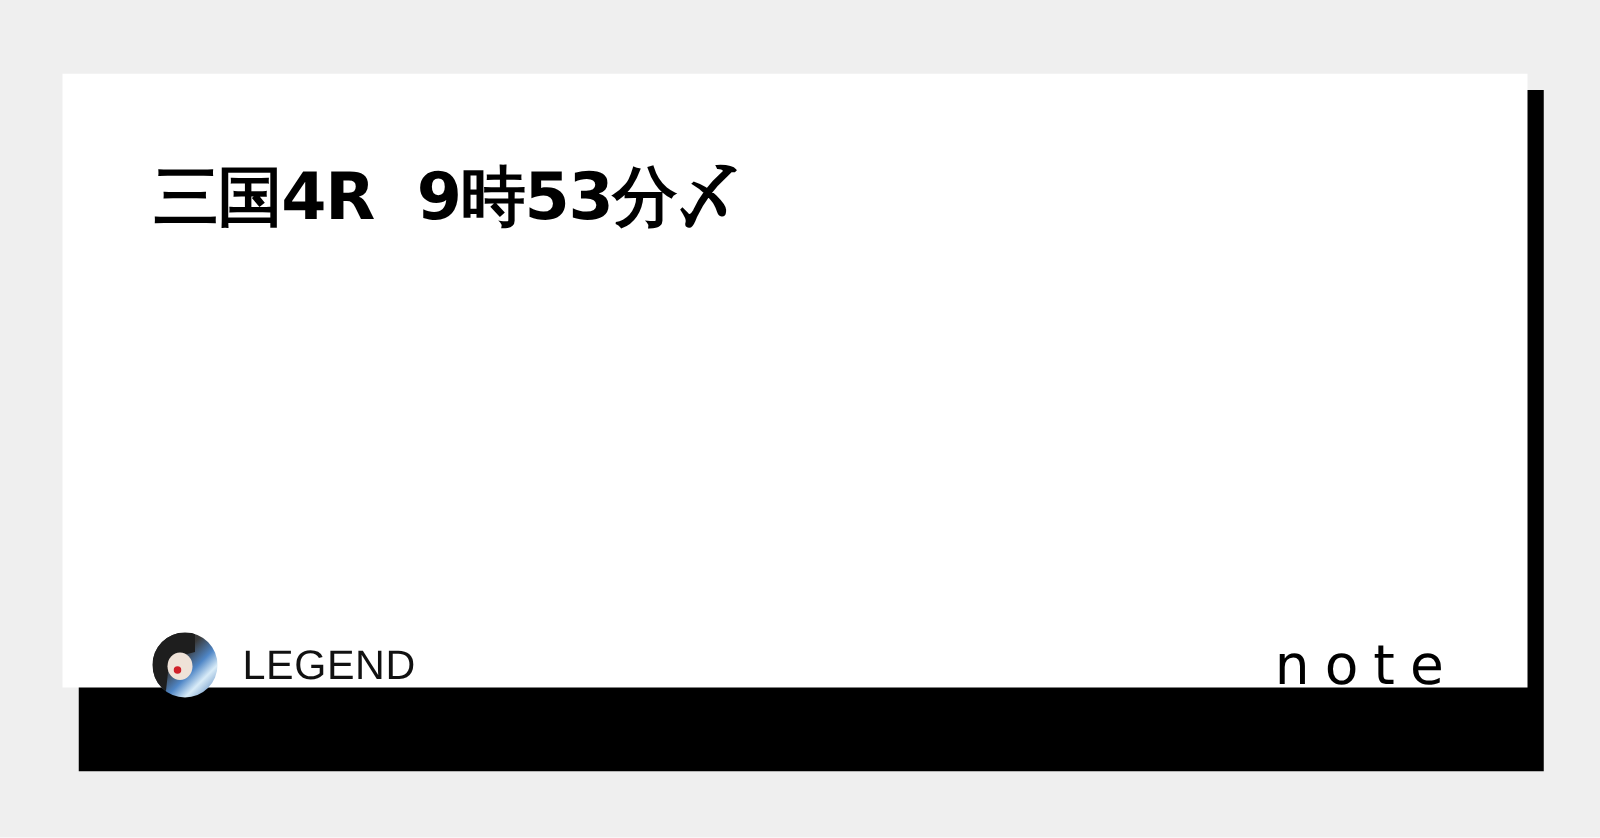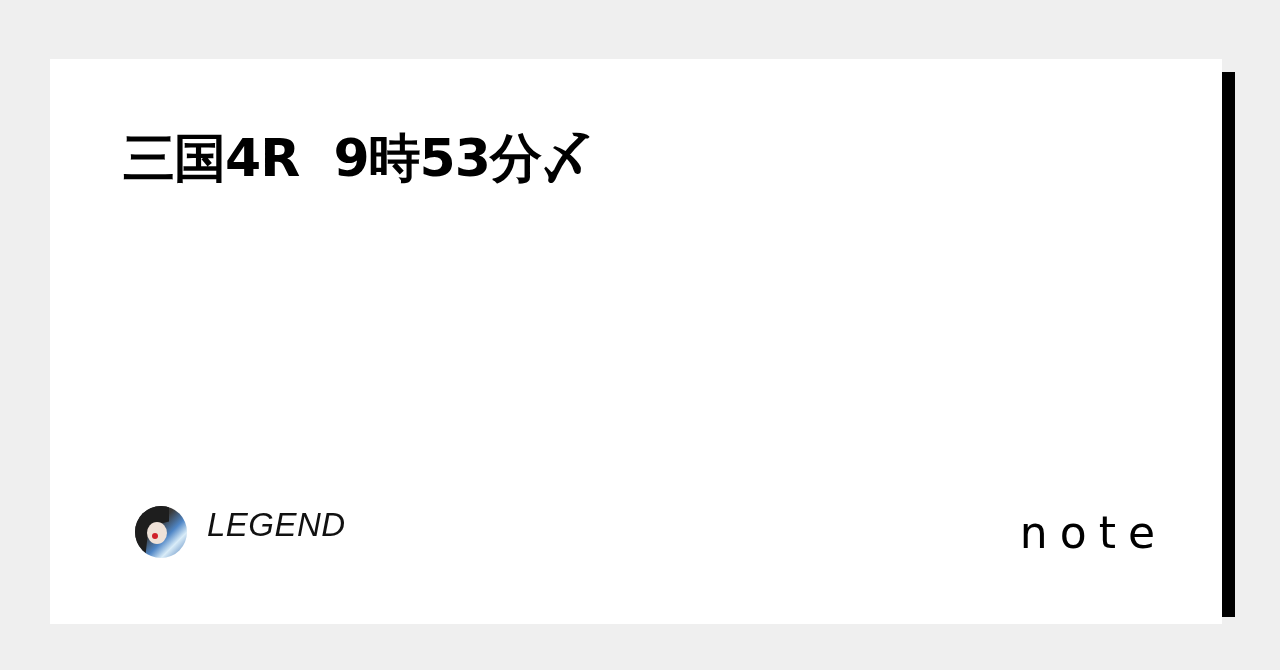--- a/index.html
+++ b/index.html
@@ -12,39 +12,39 @@
     }
     .shadow {
       position: absolute;
       left: 63px; top: 72px;
       width: 1172px; height: 545px;
       background: #000;
     }
     .card {
       position: absolute;
       left: 50px; top: 59px;
-      width: 1172px; height: 565px;
+      width: 1172px; height: 491px;
       background: #ffffff;
     }
     .title {
       position: absolute;
       left: 73px; top: 68px;
       margin: 0;
       font-size: 52px;
       font-weight: bold;
       color: #000;
       letter-spacing: -1px;
       line-height: 1.2;
       white-space: pre;
       font-family: "DejaVu Sans", "Liberation Sans", sans-serif;
     }
     .author {
       position: absolute;
-      left: 85px; top: 447px;
-      display: flex;  font-style: italic;
+      left: 72px; top: 447px;
+      display: flex; align-items: center;
     }
     .avatar {
       width: 52px; height: 52px; border-radius: 50%;
       overflow: hidden; position: relative;
       background: linear-gradient(135deg, #2a2a2a 0%, #3a3a3a 40%, #4f86c6 60%, #d9ecf8 75%, #3b6fb0 100%);
     }
     .avatar .face {
       position: absolute; left: 12px; top: 16px;
       width: 20px; height: 22px; border-radius: 50%;
       background: #efe2d8;

